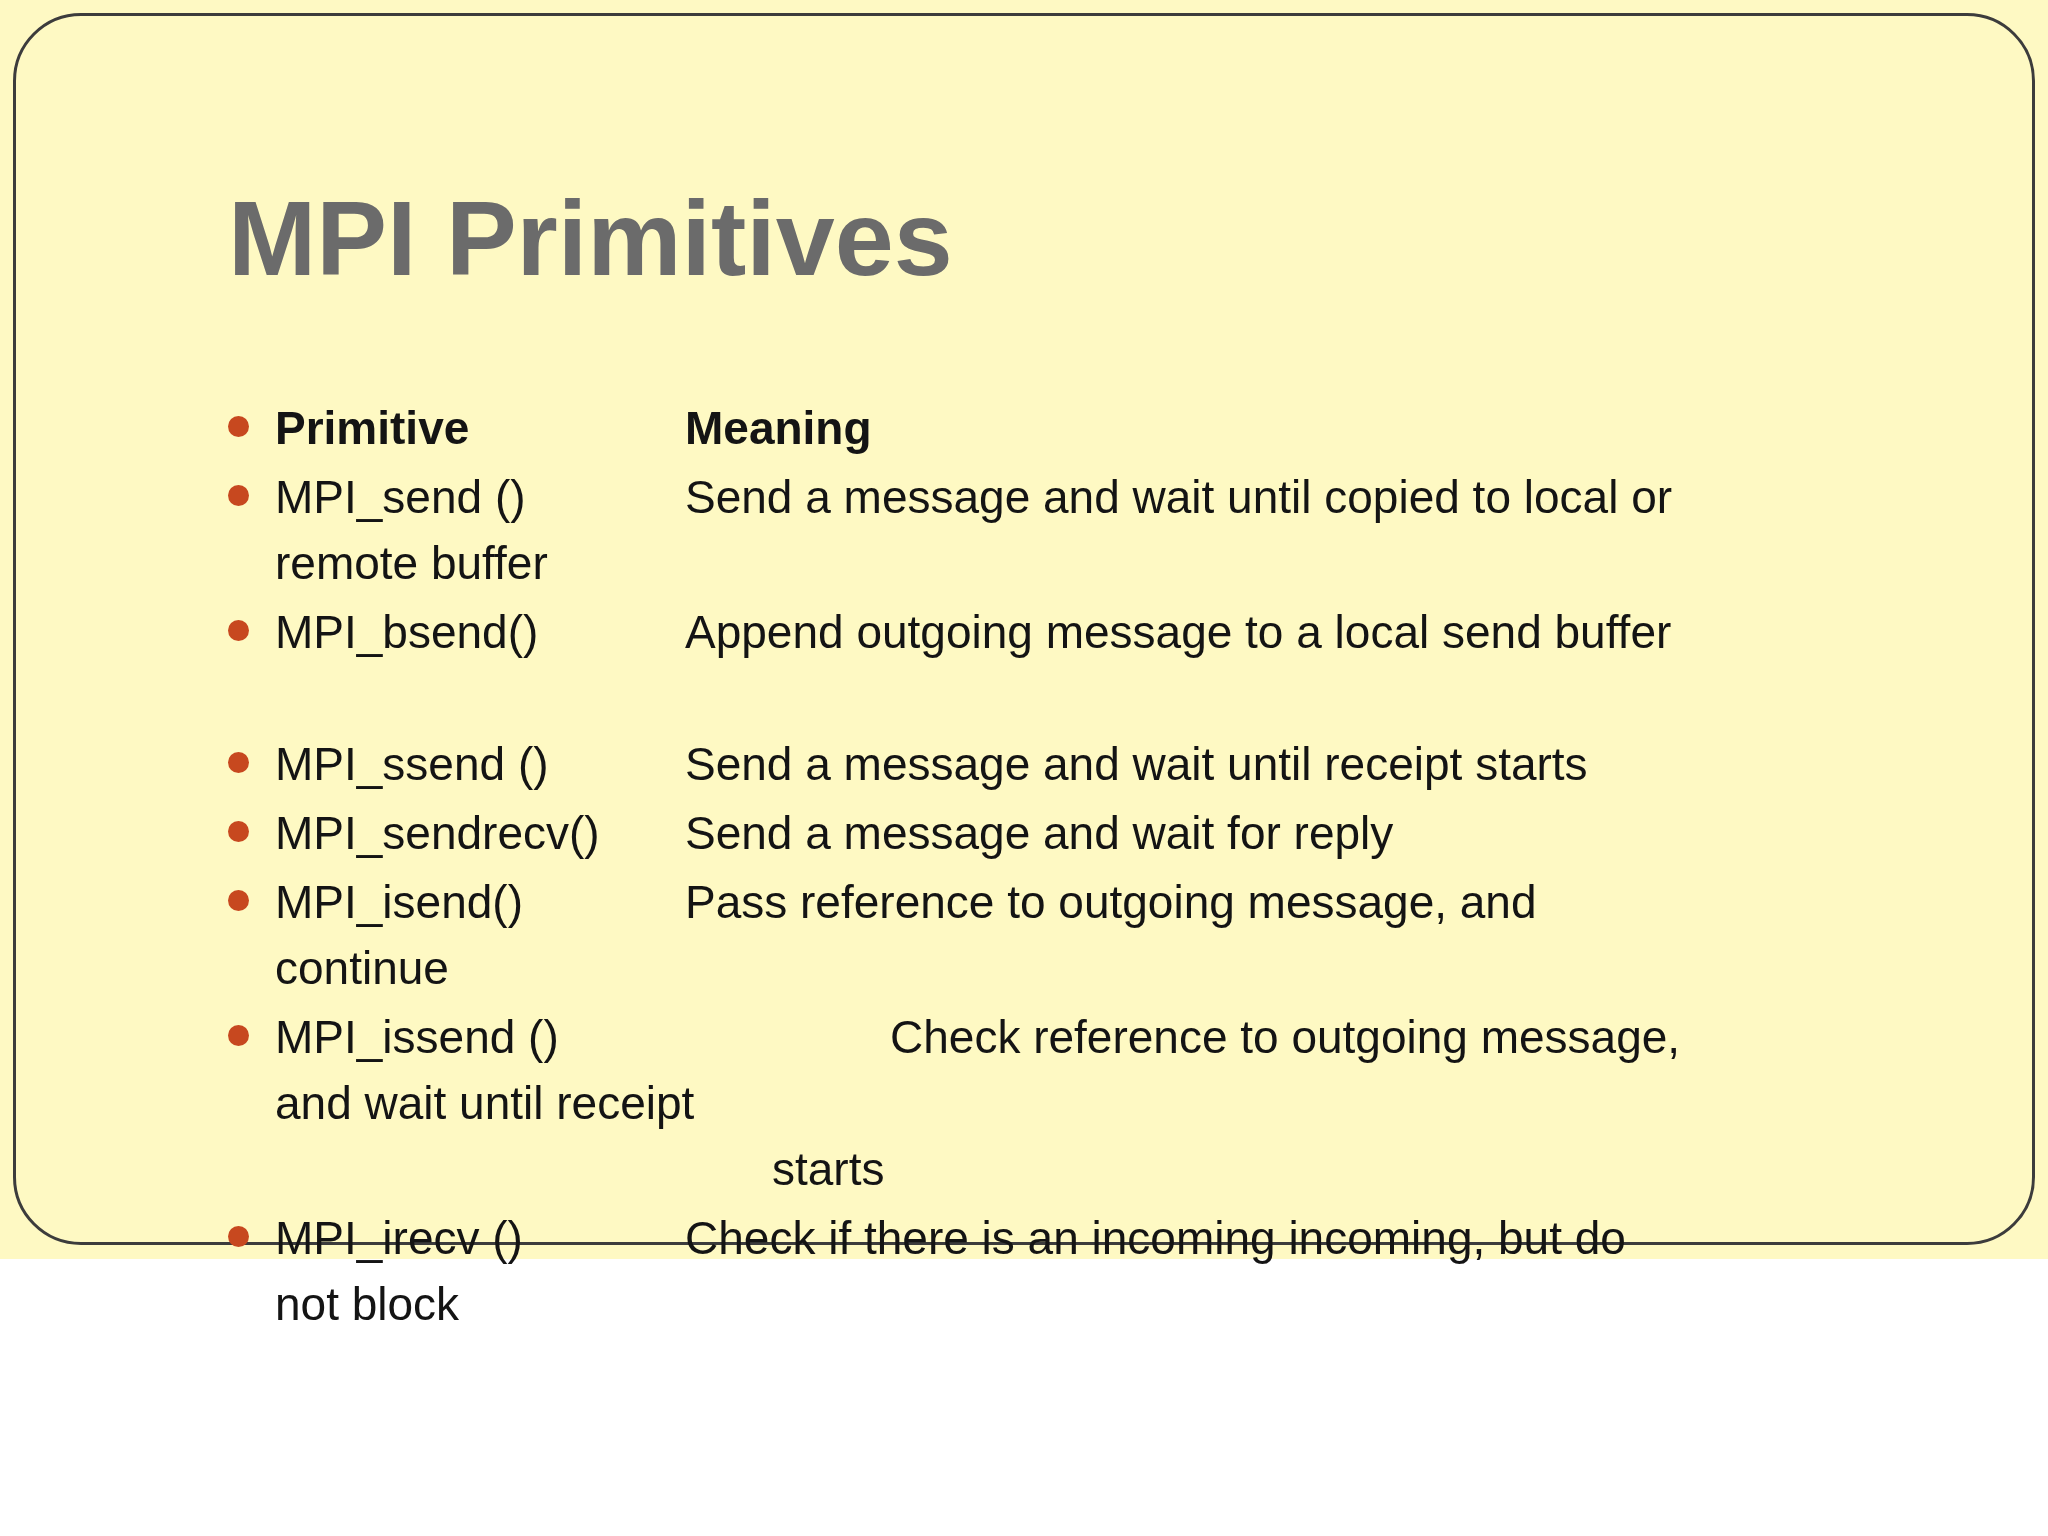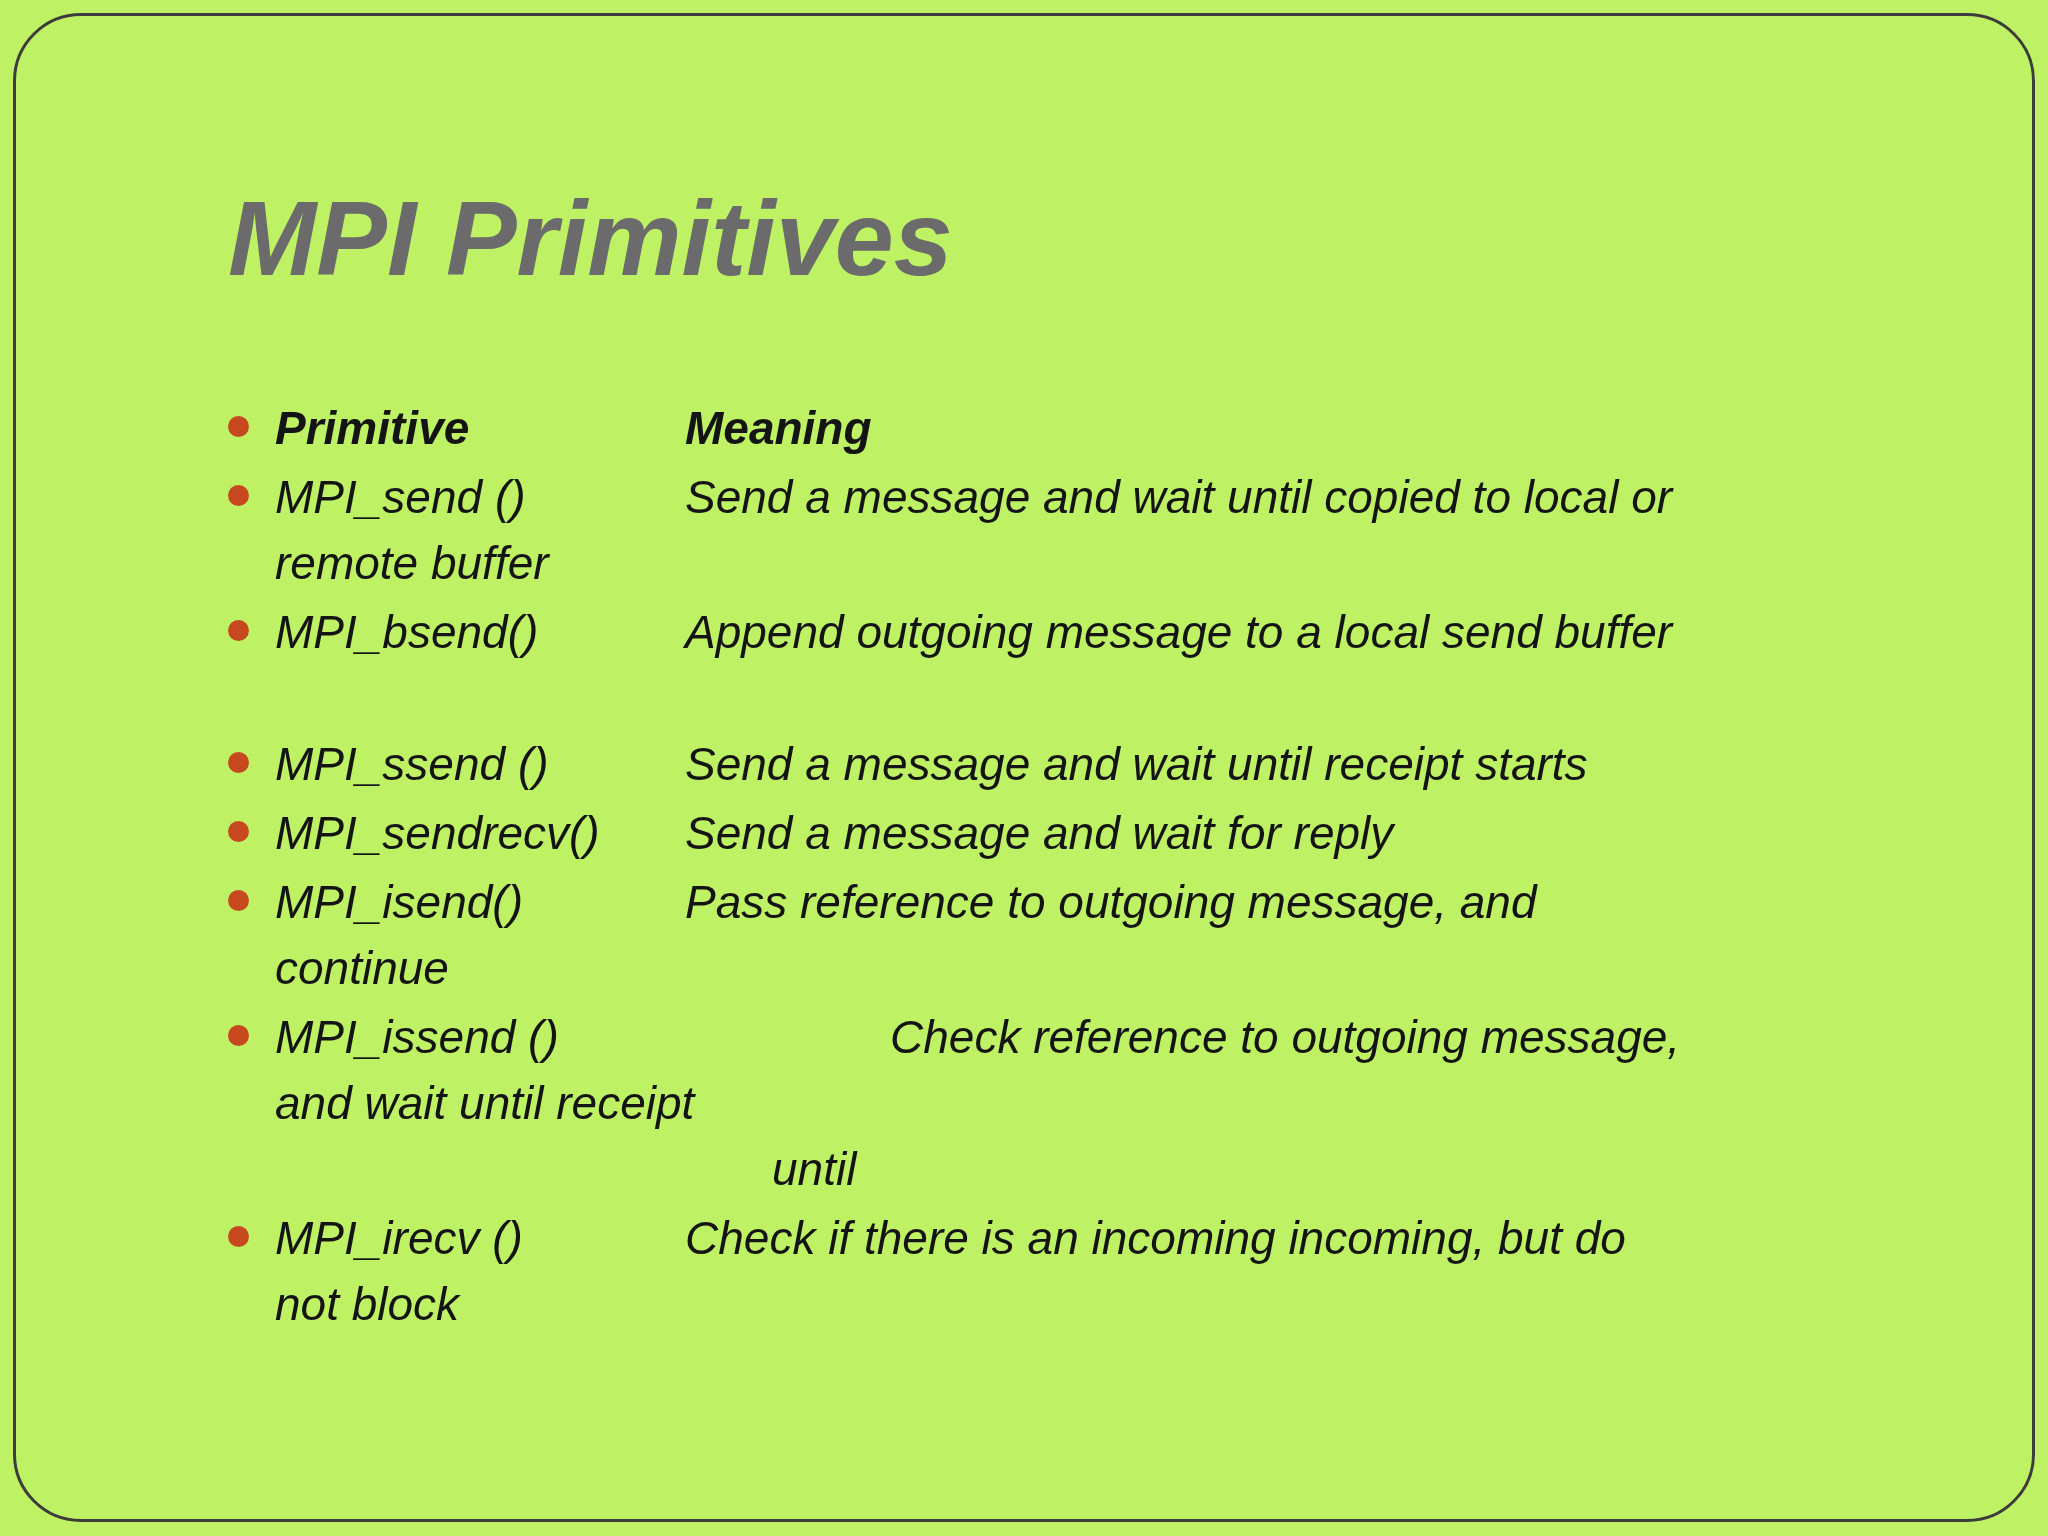--- a/index.html
+++ b/index.html
@@ -1,21 +1,21 @@
 <!DOCTYPE html>
 <html style="--bullet: #c7481f; --title: #6b6b6b; --text: #141414; --border: #3c3c3c;"><head>
 <meta charset="utf-8">
 <style>
   :root{
     --bullet:#c7481f; --title:#6b6b6b; --text:#141414; --border:#3c3c3c;
   }
   *{margin:0;padding:0;box-sizing:border-box;}
   html,body{width:2048px;height:1536px;background:#ffffff;overflow:hidden;
     font-family:"Liberation Sans", sans-serif;}
-  .slide{position:relative;width:2048px;height:1536px;background:#bef264;font-style:italic;}
+  .slide{position:relative;width:2048px;height:1259px;background:#fef9c3;}
   .frame{position:absolute;left:13px;top:13px;right:13px;bottom:14px;
     border:3px solid var(--border);border-radius:68px;background:transparent;}
   .title{position:absolute;left:228px;top:180px;font-size:106px;line-height:1.1;
     color:var(--title);white-space:nowrap;}
   .content{position:absolute;left:275px;top:395px;width:1700px;color:var(--text);}
   .item{position:relative;margin-top:3px;}
   .item:first-child{margin-top:0;}
   .item.gap-after{margin-bottom:66px;}
   .line{font-size:46px;line-height:66px;white-space:nowrap;}
   .hdr .line{font-weight:700;}
@@ -78,21 +78,21 @@
       </div>
       <div class="line">continue</div>
     </div>
 
     <div class="item wide">
       <span class="bullet"></span>
       <div class="line">
         <span class="prim">MPI_issend ()</span><span class="mean">Check reference to outgoing message,</span>
       </div>
       <div class="line">and wait until receipt</div>
-      <div class="line indent">until</div>
+      <div class="line indent">starts</div>
     </div>
 
 
     <div class="item">
       <span class="bullet"></span>
       <div class="line">
         <span class="prim">MPI_irecv ()</span><span class="mean">Check if there is an incoming incoming, but do</span>
       </div>
       <div class="line">not block</div>
     </div>

